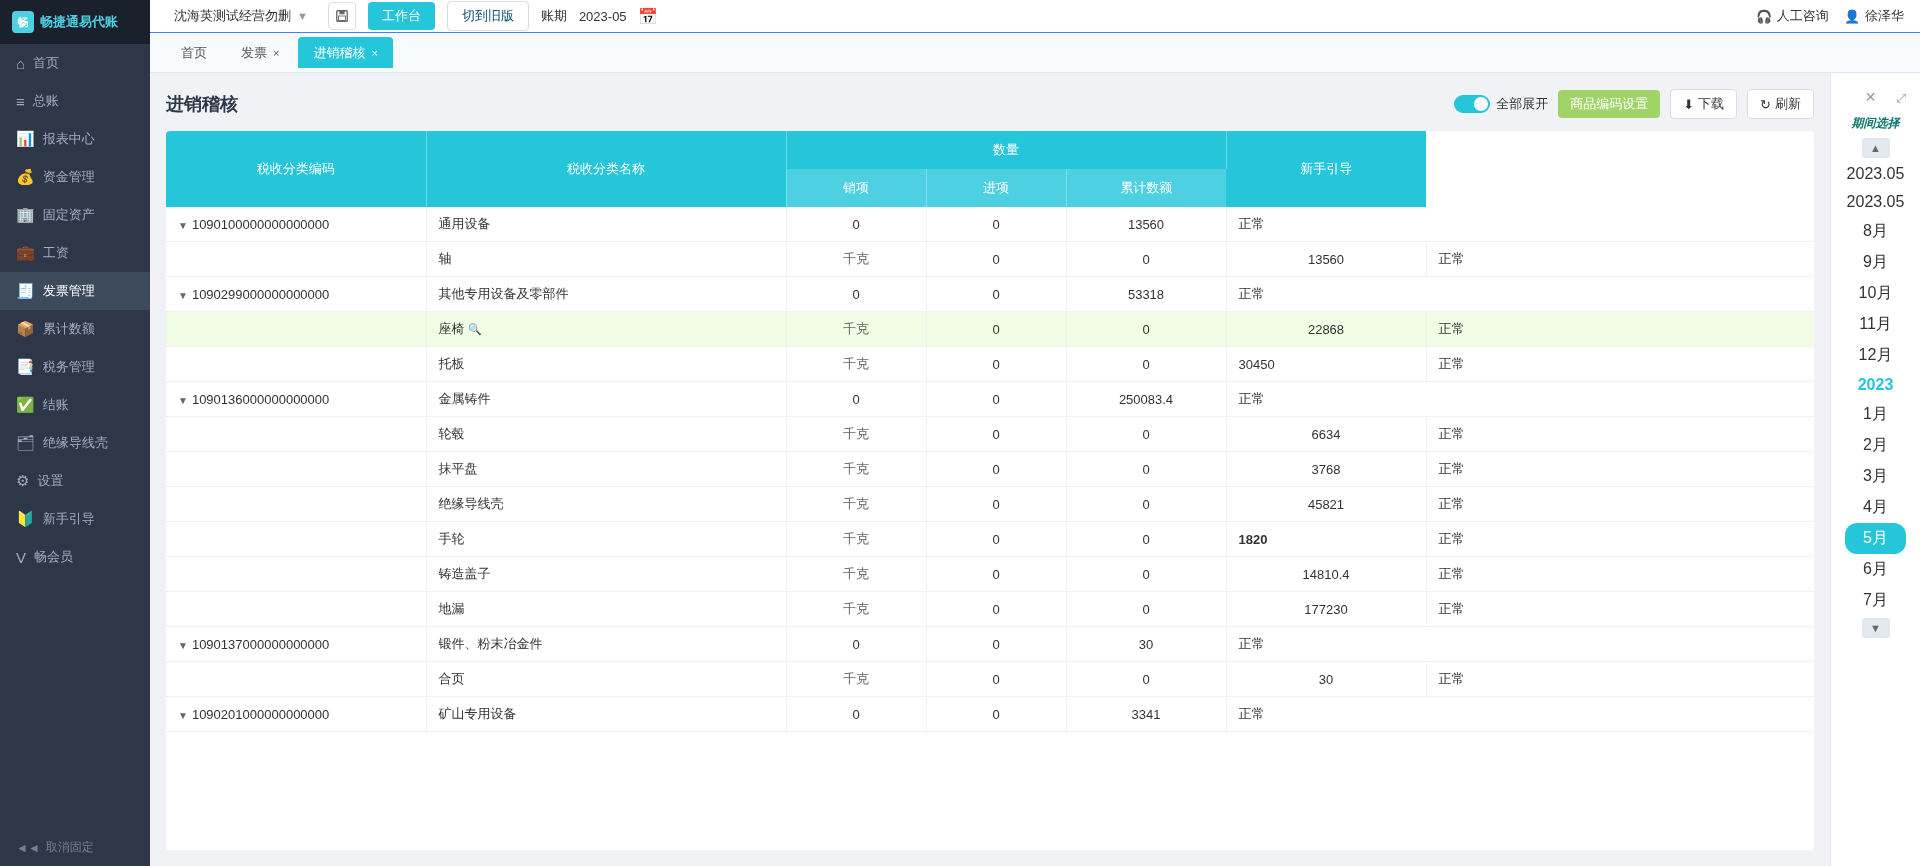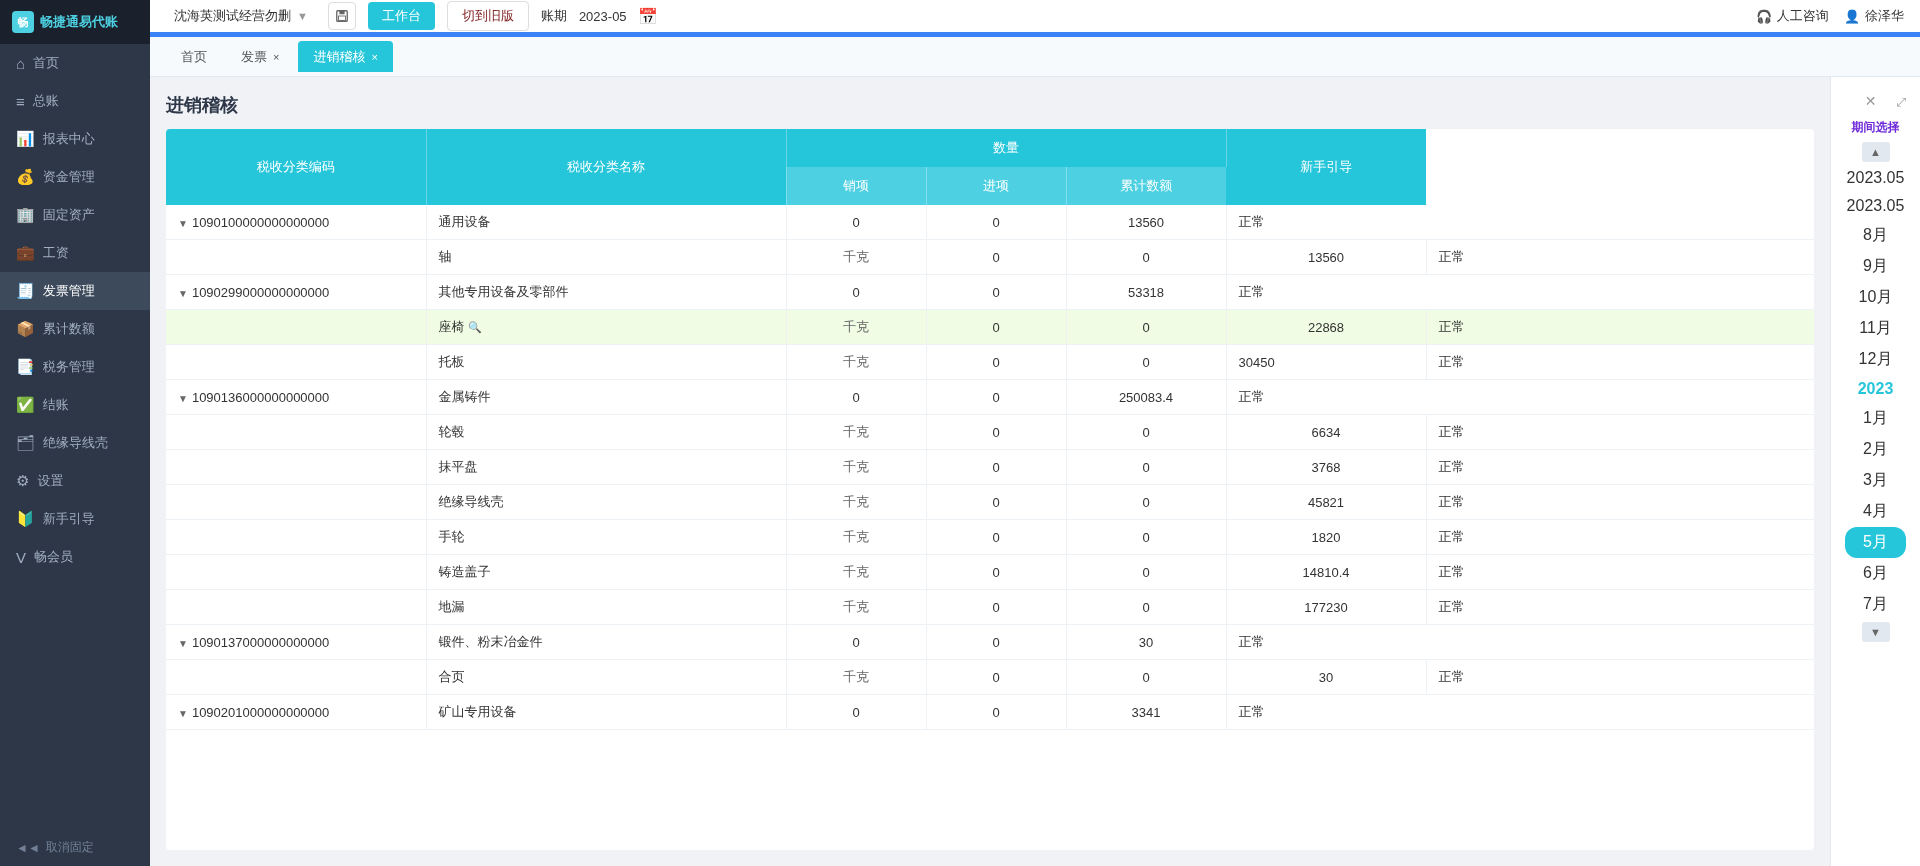--- a/index.html
+++ b/index.html
@@ -66,21 +66,21 @@
     }
 
     
     .top-bar {
       height: 32px;
       background: #fff;
       display: flex;
       align-items: center;
       padding: 16px 16px;
       gap: 12px;
-      border-bottom: 5px solid #3b82f6;
+      border-bottom: 1px solid #3b82f6;
       flex-shrink: 0;
     }
     .company-selector {
       display: flex;
       align-items: center;
       gap: 6px;
       font-size: 13px;
       color: #333;
       cursor: pointer;
       padding: 4px 8px;
@@ -100,21 +100,21 @@
       background: #26c6da;
       color: #fff;
       border: none;
       padding: 5px 14px;
       border-radius: 4px;
       font-size: 13px;
       cursor: pointer;
     }
     .btn-switch {
       background: #fff;
-      color: #7f1d1d;
+      color: #0c4a6e;
       border: 1px solid #ddd;
       padding: 5px 14px;
       border-radius: 4px;
       font-size: 13px;
       cursor: pointer;
     }
     .period-label { font-size: 13px; color: #333; }
     .top-bar-right {
       margin-left: auto;
       display: flex;
@@ -299,25 +299,26 @@
       margin-left: 4px;
     }
     .panel-header-row {
       display: flex;
       width: 100%;
       justify-content: flex-end;
       padding: 4px 6px 0 6px;
     }
     .period-title {
       font-size: 12px;
-      color: #6d28d9;
+      color: #0f766e;
       padding: 6px 8px 4px;
       width: 100%;
       text-align: center;
       font-weight: bold;
+      font-style: italic;
     }
     .period-month-item {
       width: 100%;
       padding: 5px 8px;
       text-align: center;
       font-size: 16px;
       color: #333;
       cursor: pointer;
     }
     .period-month-item.active {
@@ -456,20 +457,35 @@
       <span>进销稽核</span>
       <span class="tab-close">×</span>
     </div>
   </div>
 
   <div class="page-content">
     <div class="main-area">
 
       <div class="page-header">
         <h1 class="page-title">进销稽核</h1>
+        <div class="header-actions">
+          <div class="toggle-switch-wrap">
+            <div class="toggle-switch"></div>
+            <span>全部展开</span>
+          </div>
+          <button class="btn-product-code">商品编码设置</button>
+          <button class="btn-download">
+            <span>⬇</span>
+            <span>下载</span>
+          </button>
+          <button class="btn-refresh">
+            <span>↻</span>
+            <span>刷新</span>
+          </button>
+        </div>
       </div>
 
       <div class="table-wrap">
         <table>
           <thead>
             <tr>
               <th rowspan="2" style="width:260px;">税收分类编码</th>
               <th rowspan="2" style="width:360px;">税收分类名称</th>
               <th colspan="3">数量</th>
               <th rowspan="2" style="width:200px;">新手引导</th>
@@ -558,21 +574,21 @@
                 <td style="text-align: center;">0</td>
                 <td style="text-align: center;">45821</td>
                 <td>正常</td>
               </tr>
               <tr>
                 <td style="padding-left: 28px;"></td>
                 <td>手轮</td>
                 <td style="text-align: center; color: rgb(102, 102, 102);">千克</td>
                 <td style="text-align: center;">0</td>
                 <td style="text-align: center;">0</td>
-                <td style="text-align: center;">1820</td>
+                <td style="text-align: left; font-weight: bold;">1820</td>
                 <td>正常</td>
               </tr>
               <tr>
                 <td style="padding-left: 28px;"></td>
                 <td>铸造盖子</td>
                 <td style="text-align: center; color: rgb(102, 102, 102);">千克</td>
                 <td style="text-align: center;">0</td>
                 <td style="text-align: center;">0</td>
                 <td style="text-align: center;">14810.4</td>
                 <td>正常</td>

